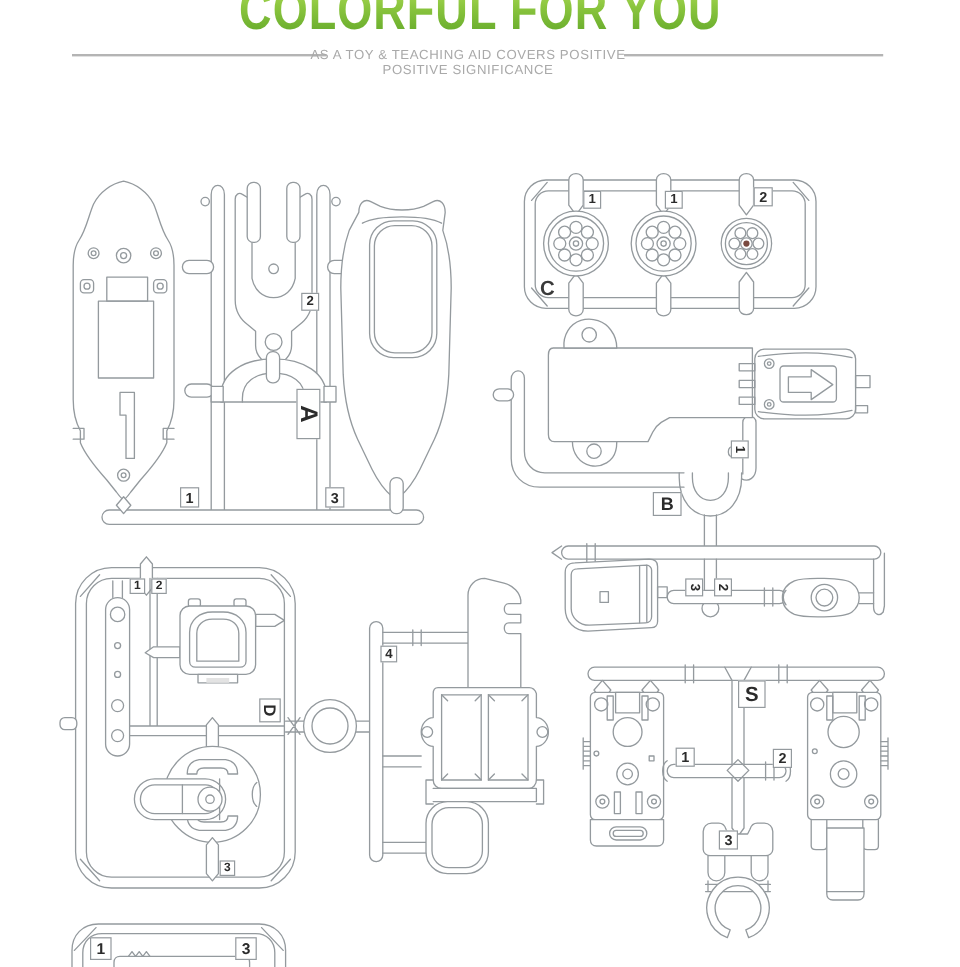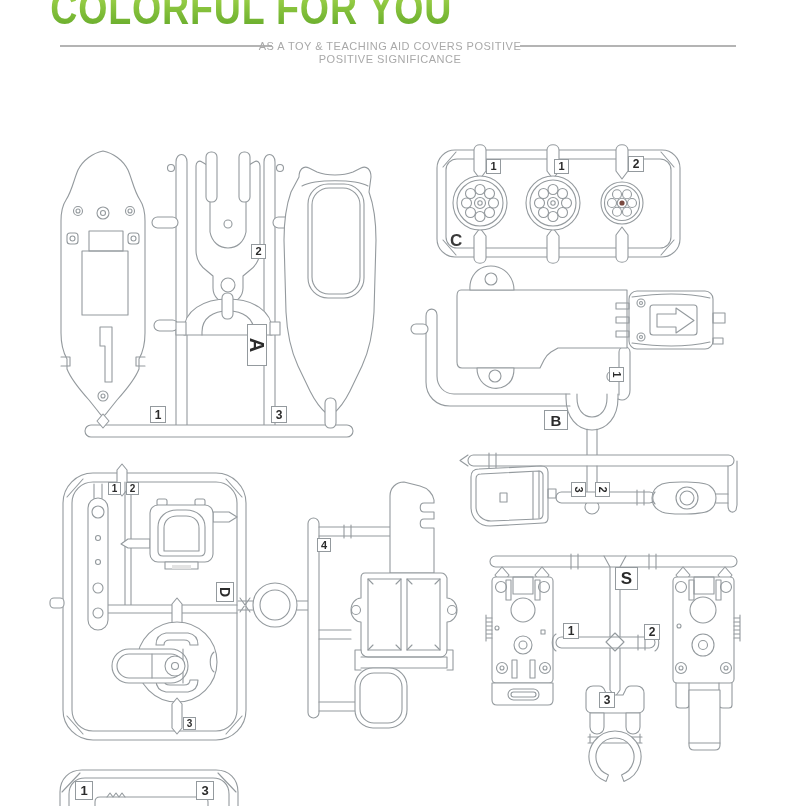--- a/index.html
+++ b/index.html
@@ -3,21 +3,21 @@
 <meta charset="utf-8">
 <style>
   html,body{margin:0;padding:0;}
   body{width:800px;height:806px;position:relative;background:#fff;overflow:hidden;
        font-family:"Liberation Sans", sans-serif;}
   svg{position:absolute;left:0;top:0;}
   svg *{stroke:var(--line,#949a9e);stroke-width:1.1;fill:none;stroke-linecap:round;stroke-linejoin:round;}
   svg .f{fill:#ffffff;}
   svg .g{fill:#e3e3e3;stroke:none;}
   svg .dk{fill:var(--hub,#7a4a40);stroke:none;}
-  .title-clip{position:absolute;left:0;top:0;width:800px;height:29px;overflow:hidden;}
+  .title-clip{position:absolute;left:0;top:0;width:800px;height:29px;overflow:hidden;text-align:center;}
   .title{display:inline-block;font-weight:700;font-size:47px;line-height:47px;margin-top:-16px;
          letter-spacing:1px;transform:scaleX(0.8);transform-origin:center top;white-space:nowrap;
          background:linear-gradient(180deg,var(--g1,#b5e05e) 0%,var(--g2,#8cc63f) 45%,var(--g3,#62a829) 100%);
          -webkit-background-clip:text;background-clip:text;color:#76b52e;-webkit-text-fill-color:transparent;}
   .sub{position:absolute;top:40px;left:0;width:780px;text-align:center;font-size:11px;
        letter-spacing:0.5px;color:var(--subtle,#a9a9a9);line-height:13px;}
   .rule{position:absolute;top:45px;height:2px;background:var(--rule,#b4b4b4);}
   .rule.l{left:60px;width:212px;} .rule.r{left:520px;width:216px;}
   .chip{position:absolute;box-sizing:border-box;border:1px solid var(--line,#949a9e);background:#fff;
         color:var(--label,#2b2b2b);font-weight:bold;display:flex;align-items:center;justify-content:center;

